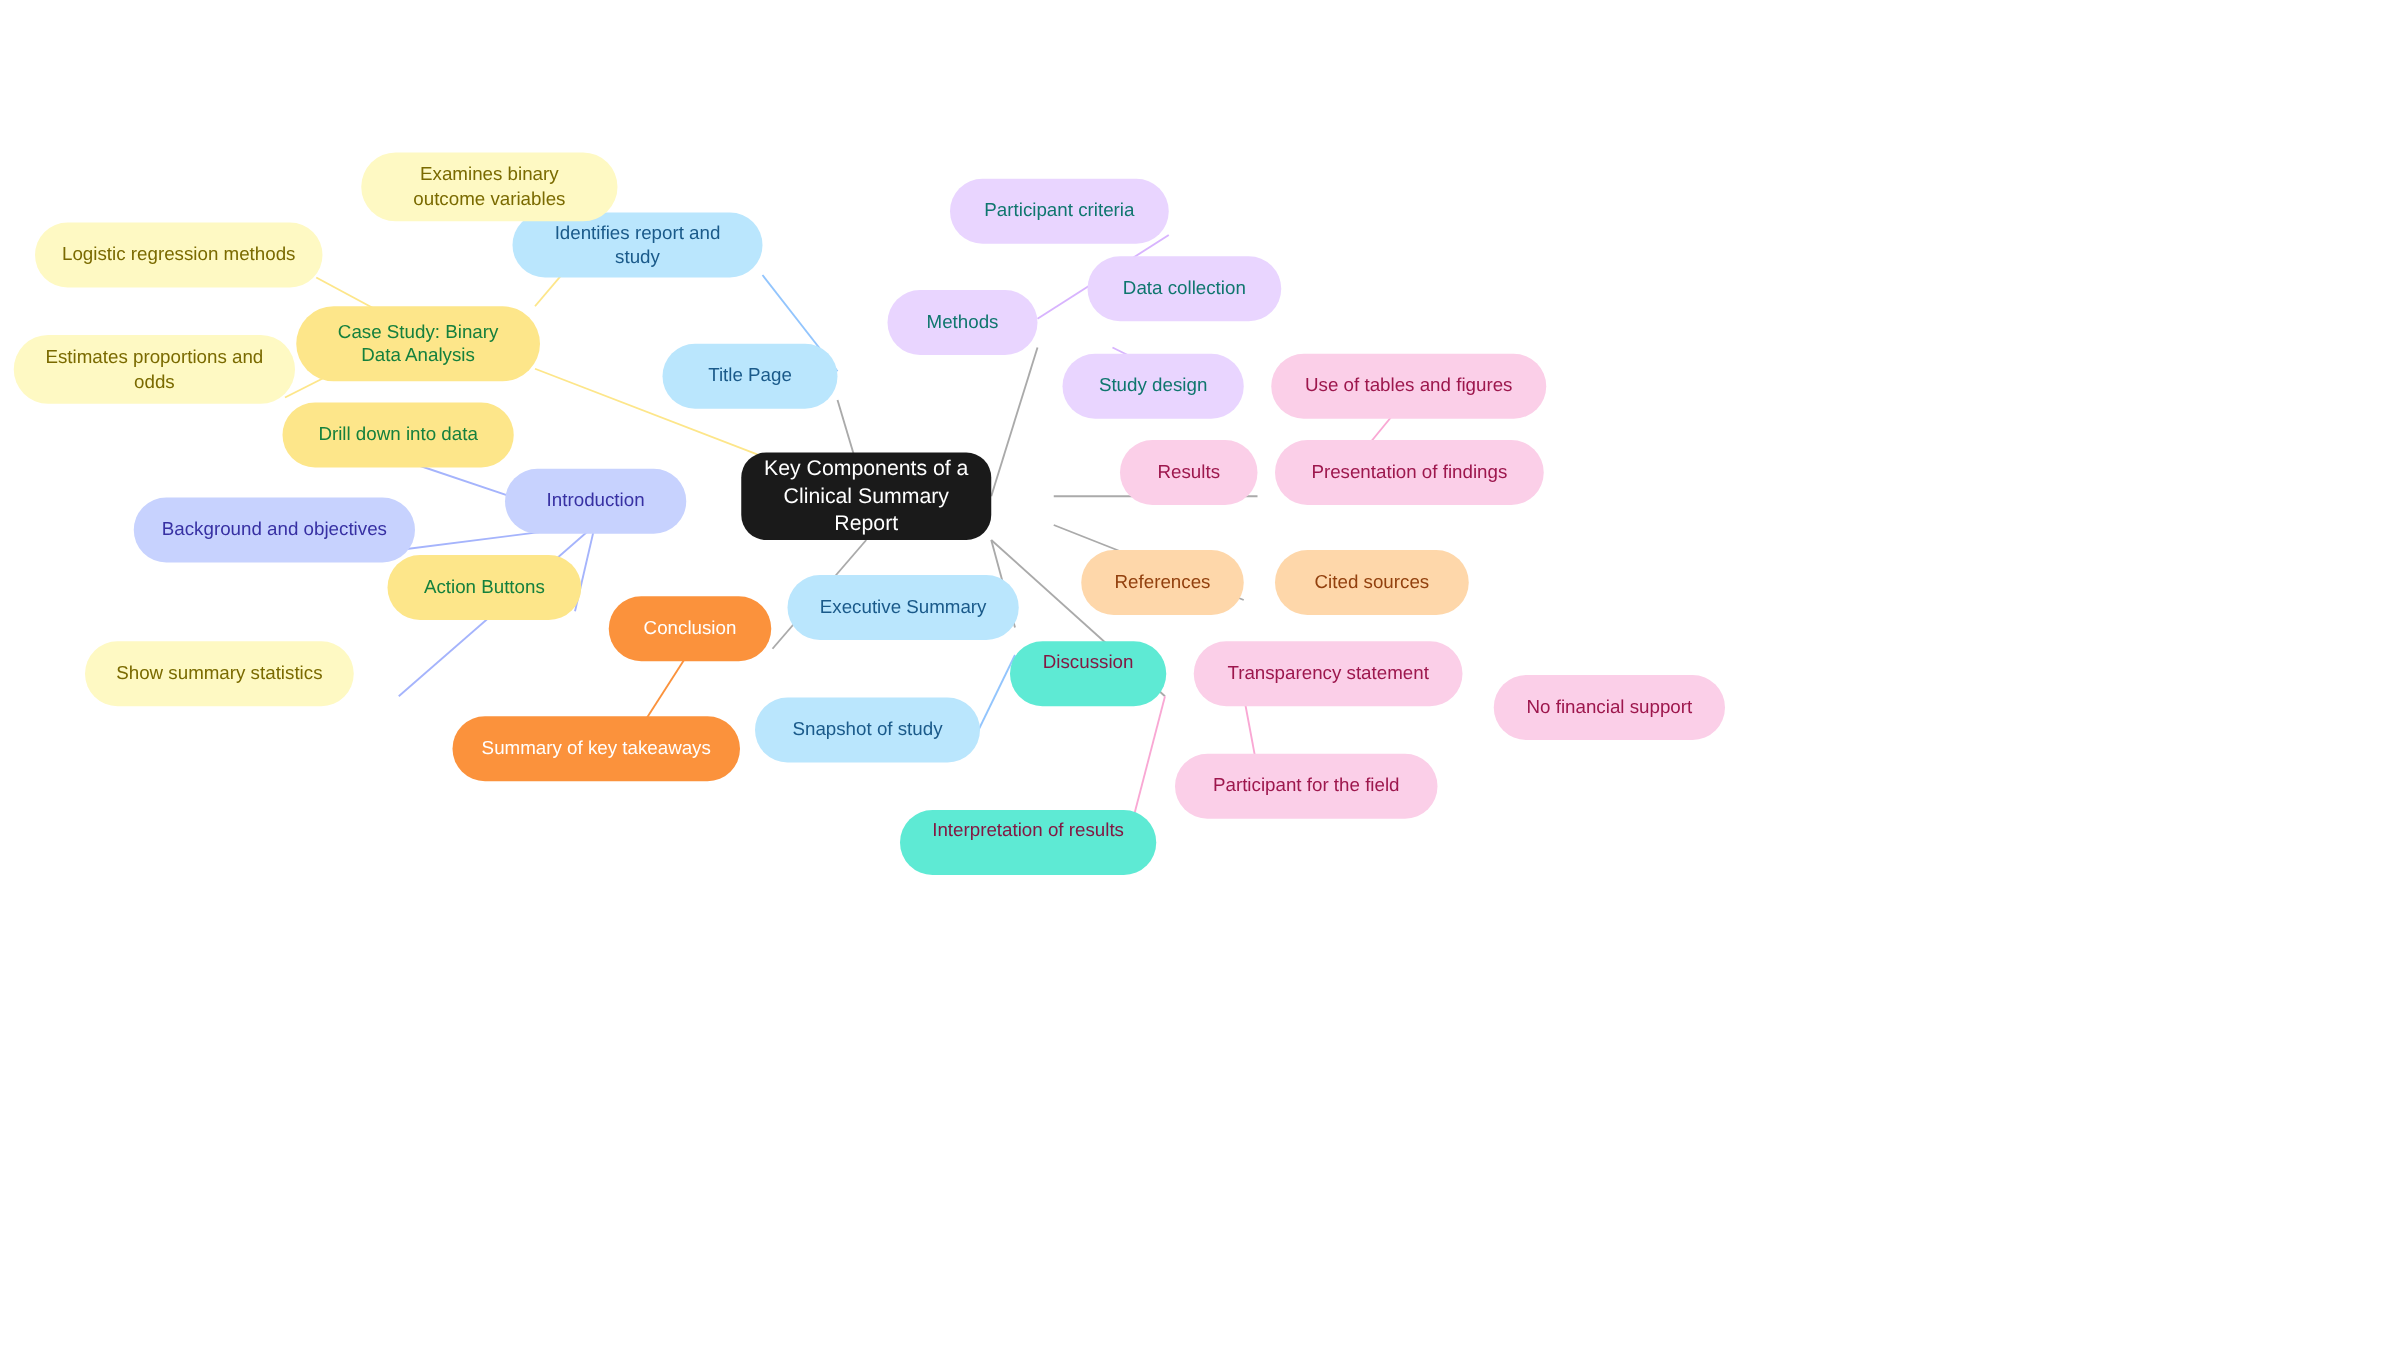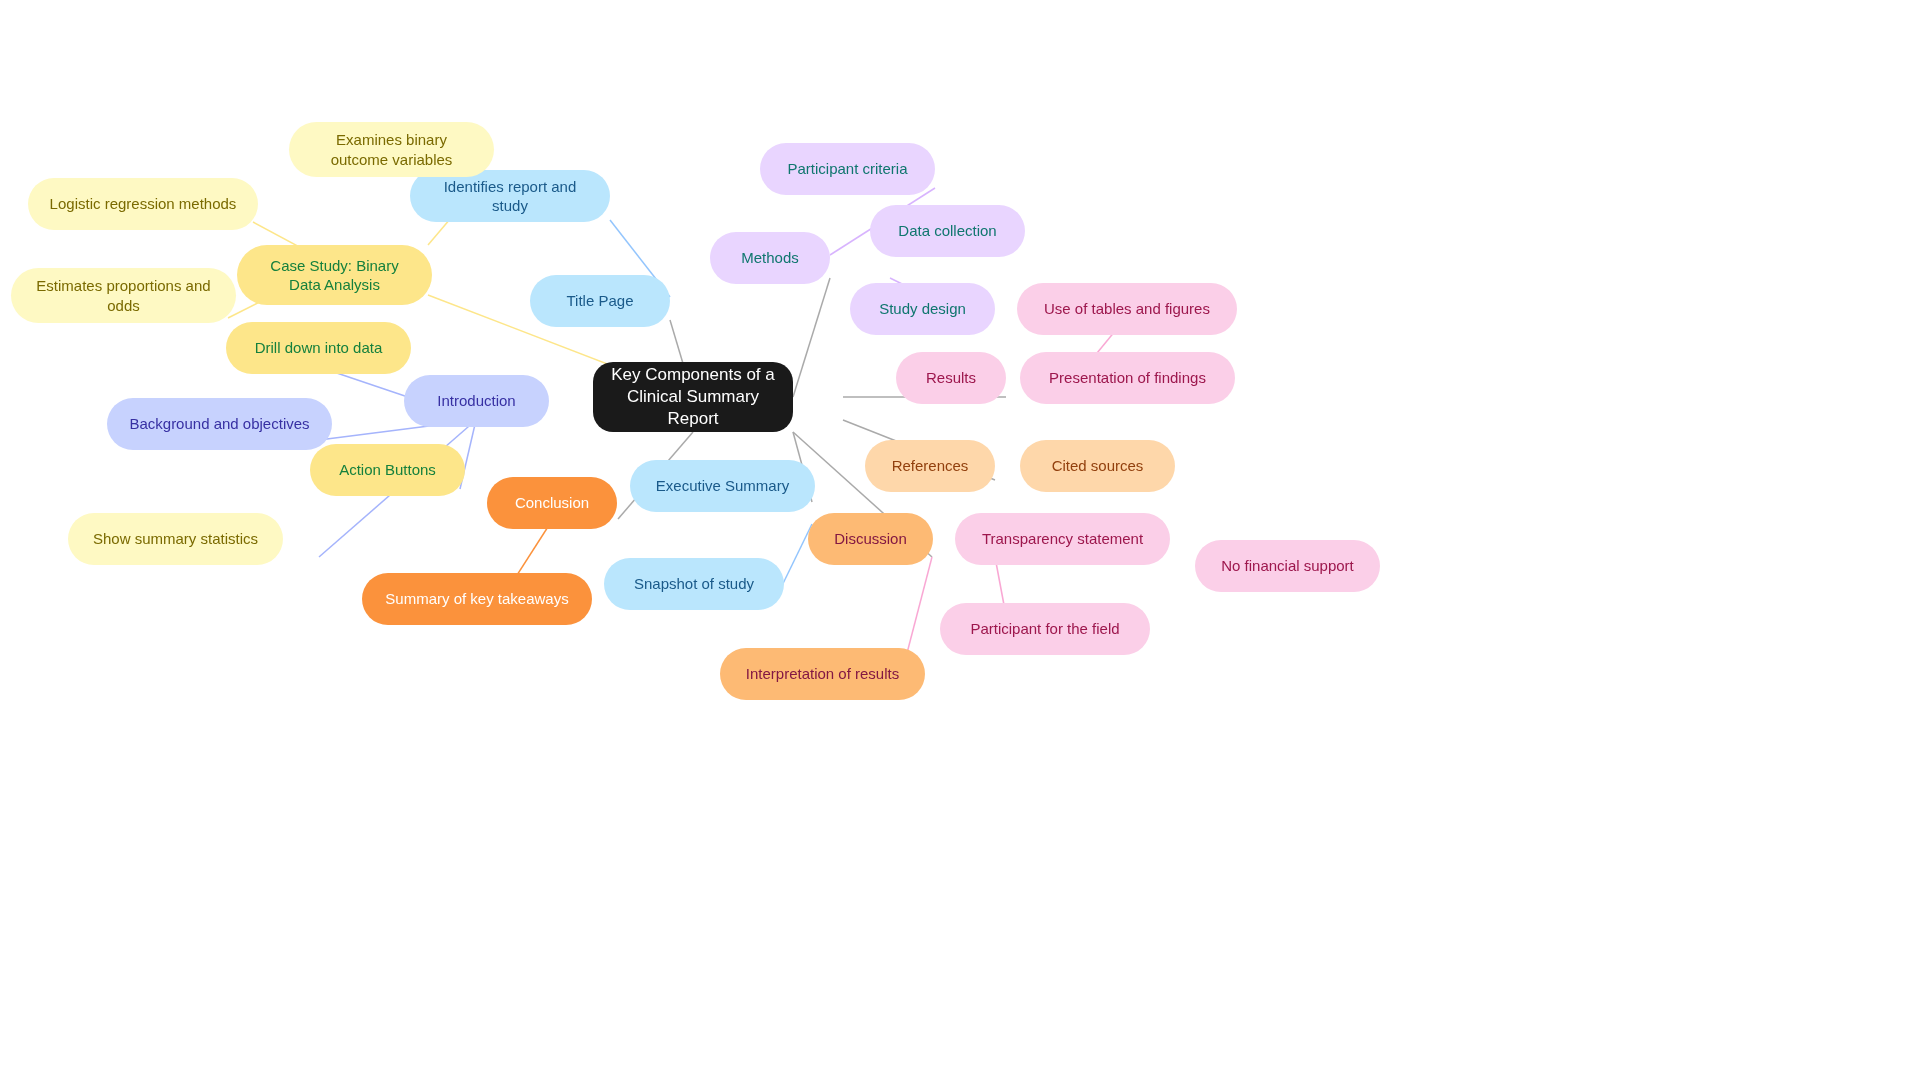--- a/index.html
+++ b/index.html
@@ -38,21 +38,21 @@
       font-size: 17px;
       font-weight: 500;
       border-radius: 20px;
       padding: 18px 14px;
     }
     .node-yellow { background: #fef9c3; color: #7a6a00; }
     .node-yellow-dark { background: #fde68a; color: #15803d; }
     .node-blue { background: #bae6fd; color: #1a5a8a; }
     .node-purple-light { background: #e9d5ff; color: #0f766e; }
     .node-pink { background: #fbcfe8; color: #9d174d; }
-    .node-pink-dark { background: #fdba74; color: #831843; }
+    .node-pink-dark { background: #5eead4; color: #831843; align-items: flex-end; }
     .node-orange { background: #fed7aa; color: #92400e; }
     .node-orange-dark { background: #fb923c; color: #fff; }
     .node-periwinkle { background: #c7d2fe; color: #3730a3; }
   </style>
 </head>
 <body>
 
 <svg id="connections">
 
   <line x1="693" y1="397" x2="670" y2="320" stroke="#aaa" stroke-width="1.5"></line>

